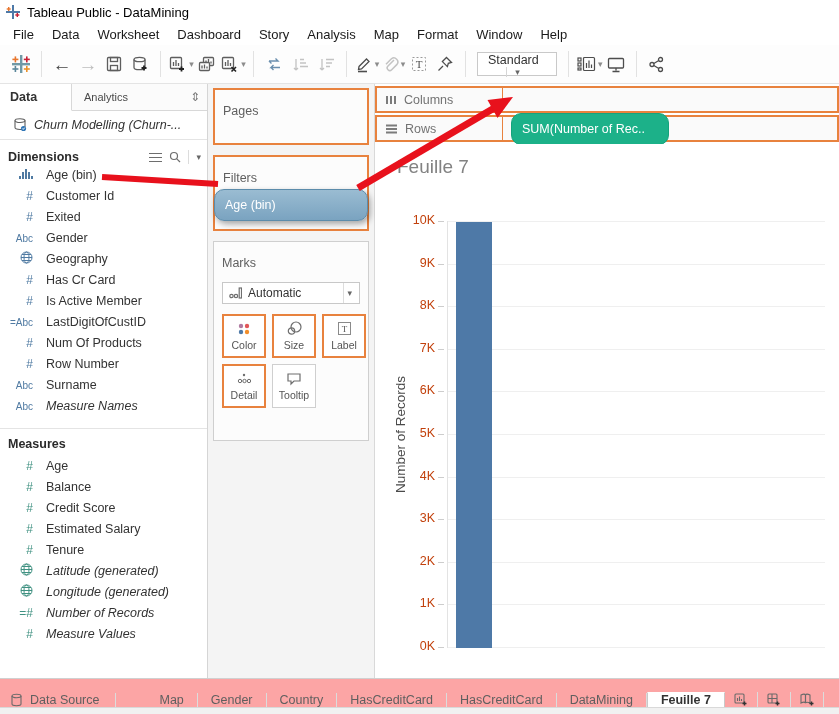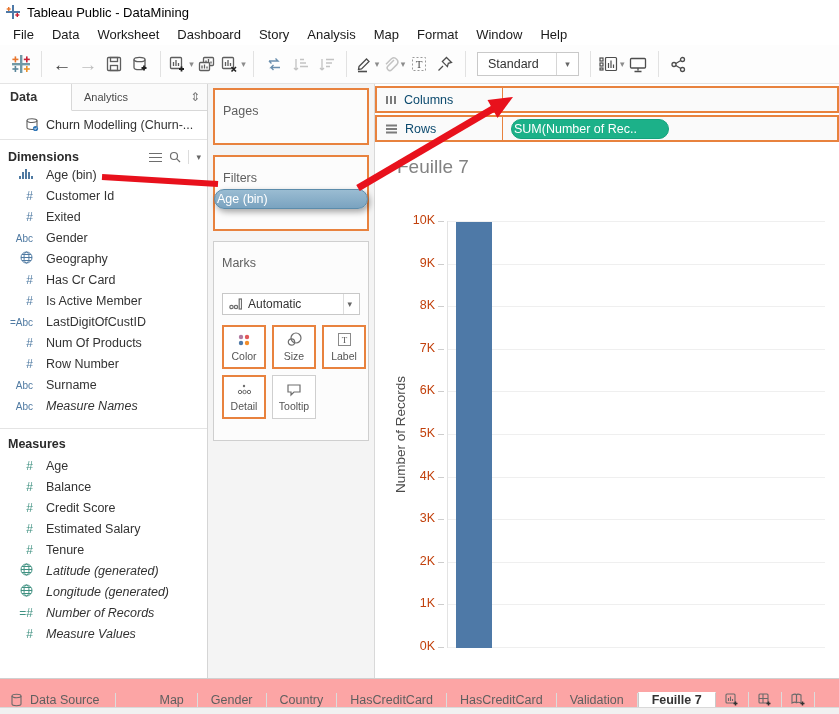--- a/index.html
+++ b/index.html
@@ -25,34 +25,34 @@
   .menubar .menu-item{padding:2px 9px;font-size:13px;color:#1a1a1a;cursor:default;}
 
   
   .toolbar{height:39px;display:flex;align-items:center;background:#fdfdfd;border-bottom:1px solid #e4e4e4;padding:0 8px;}
   .tbtn{display:flex;align-items:center;justify-content:center;height:30px;min-width:26px;color:#5e5e5e;}
   .tbtn svg{display:block;}
   .tsep{width:1px;height:26px;background:#e2e2e2;margin:0 7px;}
   .tcaret{font-size:9px;color:#8c8c8c;margin-left:2px;}
   .glyph-arrow{font-size:19px;line-height:1;color:#444;}
   .glyph-arrow.disabled{color:#bcbcbc;}
-  .combo{display:flex;align-items:center;height:24px;border:1px solid #c9c9c9;background:#fff;margin:0 4px;}
+  .combo{display:flex;align-items:center;height:24px;border:1px solid #c9c9c9;background:#fff;margin:0 4px;flex-direction:column;}
   .combo .combo-text{padding:0 10px;font-size:12.5px;color:#333;min-width:78px;}
   .combo .combo-caret{width:22px;height:100%;display:flex;align-items:center;justify-content:center;border-left:1px solid #d6d6d6;color:#666;font-size:9px;}
 
   
   .main{position:absolute;top:84px;left:0;right:0;height:594px;display:flex;}
 
   
   .datapane{width:208px;background:#fff;border-right:1px solid #d5d5d5;display:flex;flex-direction:column;}
   .pane-tabs{height:27px;display:flex;border-bottom:1px solid #d8d8d8;}
   .pane-tab-data{width:72px;display:flex;align-items:center;padding-left:10px;font-weight:bold;font-size:12.5px;background:#fff;border-right:1px solid #d8d8d8;margin-bottom:-1px;border-bottom:1px solid #fff;}
   .pane-tab-analytics{flex:1;display:flex;align-items:center;padding-left:12px;background:#fbfbfb;color:#4a4a4a;font-size:11px;}
   .pane-tab-swap{width:24px;display:flex;align-items:center;justify-content:center;background:#fbfbfb;color:#7a7a7a;font-size:12px;}
-  .source-row{height:29px;display:flex;align-items:center;padding-left:24px;border-bottom:1px solid #e4e4e4;color:#333;}
+  .source-row{height:29px;display:flex;align-items:center;padding-left:12px;border-bottom:1px solid #e4e4e4;color:#333;font-style:italic;}
   .source-row .src-label{margin-left:6px;white-space:nowrap;overflow:hidden;}
   .fields-header{height:24px;display:flex;align-items:flex-end;padding:0 6px 0 8px;}
   .fields-header .hdr-label{font-weight:bold;font-size:12.5px;color:#2b2b2b;flex:1;}
   .hdr-icons{display:flex;align-items:center;gap:7px;color:#6e6e6e;}
   .hdr-sep{width:1px;height:14px;background:#dcdcdc;}
   .hdr-caret{font-size:9px;color:#666;}
   .field-row{height:21px;display:flex;align-items:center;}
   .ficon{width:34px;text-align:right;padding-right:1px;flex:none;font-weight:bold;}
   .ficon.dim{color:var(--dim-blue);}
   .ficon.meas{color:var(--meas-green);}
@@ -64,35 +64,35 @@
   .measures-header{height:26px;display:flex;align-items:flex-end;padding:0 8px 4px 8px;font-weight:bold;color:#2b2b2b;}
 
   
   .shelfcol{width:167px;background:#f4f4f4;border-right:1px solid #d9d9d9;padding:4px 5px 0 5px;}
   .card{background:#fcfcfc;border:1px solid #d0d0d0;margin-bottom:10px;position:relative;}
   .card.orange{border:2px solid var(--accent-orange);}
   .card-label{padding:6px 8px 2px 8px;color:#5f5f5f;font-size:12.5px;margin-top:8px;}
   .card-pages{height:57px;}
   .card-filters{height:76px;}
   .card-marks{height:200px;border:1px solid #cfcfcf;}
-  .pill{height:20px;border-radius:10px;display:flex;align-items:center;padding:0 2px;color:#fff;font-size:12.5px;white-space:nowrap;overflow:hidden;}
+  .pill{height:32px;border-radius:10px;display:flex;align-items:center;padding:0 10px;color:#fff;font-size:12.5px;white-space:nowrap;overflow:hidden;}
   .pill-filter{margin:2px 0 0 -1px;width:calc(100% + 2px);background:linear-gradient(#9abcd2,#7aa3c0);border:1px solid #5c8cab;box-shadow:2px 3px 6px rgba(0,0,0,0.35);}
-  .marks-dropdown{margin:21px 8px 0 8px;height:22px;border:1px solid #c8c8c8;background:#fff;display:flex;align-items:center;padding:0 4px 0 6px;}
+  .marks-dropdown{margin:10px 8px 0 8px;height:22px;border:1px solid #c8c8c8;background:#fff;display:flex;align-items:center;padding:0 4px 0 6px;}
   .marks-dropdown .md-label{flex:1;margin-left:6px;color:#333;font-size:12px;}
   .marks-dropdown .md-caret{color:#666;font-size:9px;padding:0 3px;border-left:1px solid #ddd;height:100%;display:flex;align-items:center;}
   .marks-grid{display:grid;grid-template-columns:repeat(3,44px);gap:6px;margin:10px 8px 0 8px;}
   .mark-btn{height:44px;border:1px solid #cfcfcf;background:#fff;display:flex;flex-direction:column;align-items:center;justify-content:center;gap:3px;}
   .mark-btn.orange{border:2px solid var(--accent-orange);}
   .mark-btn .mb-label{font-size:10.5px;color:#555;}
 
   
   .canvas{flex:1;display:flex;flex-direction:column;background:#fff;min-width:0;}
   .shelf{height:27px;margin-top:2px;border:2px solid var(--accent-orange);background:#fafafa;display:flex;align-items:center;}
   .shelf .shelf-head{width:126px;display:flex;align-items:center;padding-left:8px;gap:7px;align-self:stretch;border-right:1px solid var(--accent-orange);}
-  .shelf .shelf-label{color:#0c4a6e;font-size:12.5px;}
+  .shelf .shelf-label{color:#737373;font-size:12.5px;}
   .shelf .shelf-body{display:flex;align-items:center;padding-left:8px;flex:1;min-width:0;}
   .pill-rows{width:158px;background:var(--pill-green);border:1px solid #14a37c;}
   .sheet{position:relative;flex:1;margin-top:2px;background:#fff;overflow:hidden;}
   .sheet-title{position:absolute;left:22px;top:12px;font-size:19px;color:#828282;}
   .ylabel-wrap{position:absolute;left:14px;top:77px;height:427px;width:22px;display:flex;align-items:center;justify-content:center;}
   .ylabel-wrap span{writing-mode:vertical-rl;transform:rotate(180deg);font-size:13.5px;color:#4a4a4a;}
   .ytick{position:absolute;left:8px;width:52px;text-align:right;font-size:12.5px;color:#c2410c;}
   .ytick::after{content:"";position:absolute;left:100%;margin-left:3px;top:8px;width:6px;height:1px;background:#cdcdcd;}
   .plot{position:absolute;left:72px;top:77px;right:14px;height:427px;border-left:1px solid #e3e3e3;background-image:repeating-linear-gradient(to bottom,#efefef 0 1px,transparent 1px 42.6px);}
   .bar{position:absolute;left:8px;bottom:0;width:36px;background:var(--bar-blue);}
@@ -547,21 +547,21 @@
     <div class="sheet-tab">
         <span>Country</span>
       </div>
     <div class="sheet-tab">
         <span>HasCreditCard</span>
       </div>
     <div class="sheet-tab">
         <span>HasCreditCard</span>
       </div>
     <div class="sheet-tab">
-        <span>Validation</span>
+        <span>DataMining</span>
       </div>
     <div class="sheet-tab active">
         <span>Feuille 7</span>
       </div>
     <div class="tab-iconbtn">
       <svg width="16" height="15" viewBox="0 0 16 15" fill="none" stroke="#6a6a6a" stroke-width="1.1">
           <rect x="2" y="2" width="9" height="9" rx="1"></rect>
           <path d="M4.5 9 v-3 M6.5 9 v-4.5 M8.5 9 v-2"></path>
           <path d="M11.5 9.5 v4 M9.5 11.5 h4" stroke="#333" stroke-width="1.5"></path>
         </svg>

